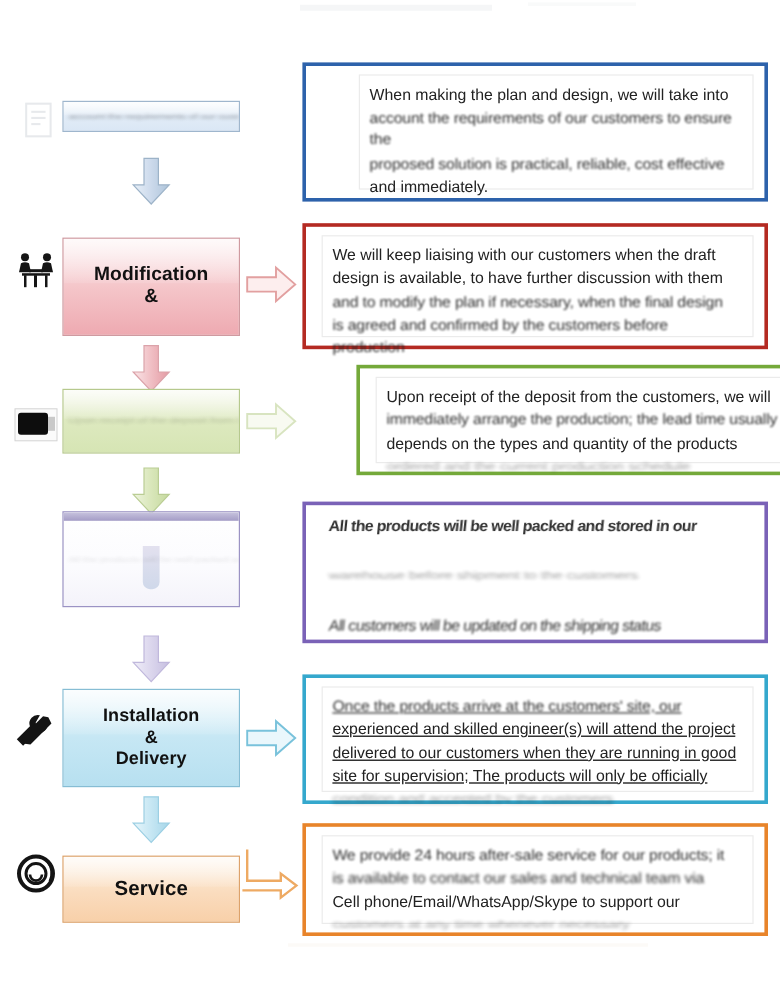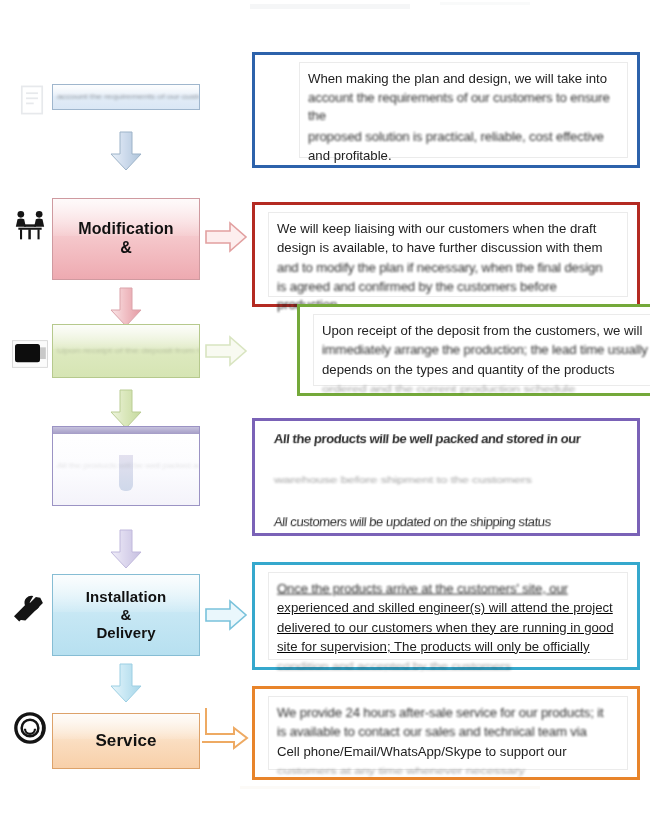--- a/index.html
+++ b/index.html
@@ -192,21 +192,21 @@
         </defs>
         <polygon points="12,2 24,2 24,24 33,24 18,40 3,24 12,24" fill="url(#gdBlue)" stroke="#9db3c8" stroke-width="1"></polygon>
       </svg>
     </div>
 
     <div class="text-panel pn-blue" style="top:52px;height:116px;padding-left:44px;">
       <div class="inner">
         <p>When making the plan and design, we will take into</p>
         <p class="blurline">account the requirements of our customers to ensure the</p>
         <p class="blurline">proposed solution is practical, reliable, cost effective</p>
-        <p>and profitable.</p>
+        <p>and immediately.</p>
       </div>
     </div>
   </div>
 
   <div class="row" style="top:186px;height:118px;">
 
     <div class="stage-icon" style="top:18px;left:8px;">
       <svg viewBox="0 0 48 48" width="40" height="40" aria-hidden="true">
         <circle cx="13" cy="10" r="4" fill="#151515"></circle>
         <circle cx="35" cy="10" r="4" fill="#151515"></circle>
@@ -227,21 +227,21 @@
         <span>&amp;</span>
       </span>
     </div>
 
     <div class="right-arrow" style="top:34px;">
       <svg viewBox="0 0 44 34" aria-hidden="true">
         <polygon points="2,11 26,11 26,3 42,17 26,31 26,23 2,23" fill="#fdeeee" stroke="#e2a0a0" stroke-width="1.6"></polygon>
       </svg>
     </div>
 
-    <div class="text-panel pn-red" style="top:16px;height:105px;">
+    <div class="text-panel pn-red" style="top:0px;height:105px;">
       <div class="inner">
         <p>We will keep liaising with our customers when the draft</p>
         <p>design is available, to have further discussion with them</p>
         <p class="blurline">and to modify the plan if necessary, when the final design</p>
         <p class="blurline" style="filter:blur(1.1px);">is agreed and confirmed by the customers before production</p>
       </div>
     </div>
   </div>
 
   <div class="down-arrow" style="top:286px;">

